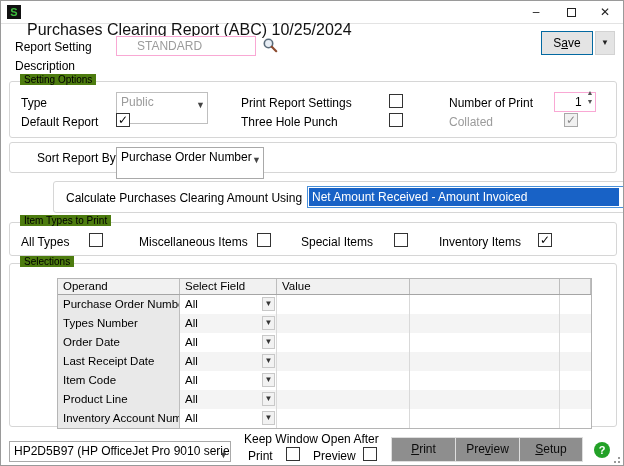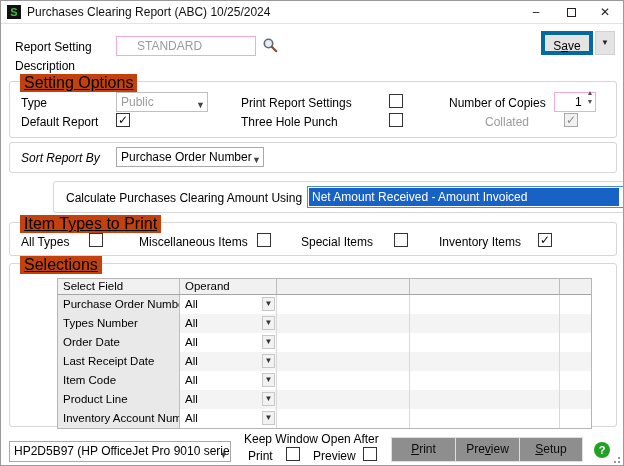--- a/index.html
+++ b/index.html
@@ -5,40 +5,40 @@
   * { margin:0; padding:0; box-sizing:border-box; }
   html,body { background:#cfcfcf; }
   body { font-family:"Liberation Sans","DejaVu Sans",sans-serif; }
   #win {
     position:relative; width:624px; height:466px; background:#ffffff;
     border:1px solid #9a9a9a; overflow:hidden; font-size:12px; color:#000;
   }
   
   .titlebar { position:absolute; left:0; top:0; width:100%; height:23px; background:#ffffff; border-bottom:1px solid #e3e3e3; }
   .app-icon { position:absolute; left:6px; top:4px; width:14px; height:14px; background:#111; color:#3dbd3d; font-weight:bold; font-size:11px; line-height:14px; text-align:center; }
-  .title-text { position:absolute; left:26px; top:4px; font-size:12px; color:#111; white-space:nowrap; }
+  .title-text { position:absolute; left:26px; top:20px; font-size:16px; color:#111; white-space:nowrap; }
   .win-btn { position:absolute; top:0; width:34px; height:23px; text-align:center; line-height:23px; font-size:12px; color:#222; }
   .btn-min { right:70px; } .btn-max { right:35px; } .btn-close { right:1px; }
   .max-glyph { display:inline-block; width:9px; height:9px; border:1px solid #222; vertical-align:middle; }
   
   .lbl { position:absolute; white-space:nowrap; font-size:12px; color:#000; }
   .lbl.dis { color:#9b9b9b; }
   .field { position:absolute; height:20px; border:1px solid #f9a8d4; background:#fff; font-size:12px; line-height:18px; padding:0 20px; white-space:nowrap; overflow:hidden; }
   .field.dis { color:#9b9b9b; }
-  .combo { position:absolute; height:20px; border:1px solid #a9a9a9; background:#fff; font-size:12px; line-height:18px; padding:0 16px 0 4px; white-space:nowrap; overflow:hidden; }
+  .combo { position:absolute; height:32px; border:1px solid #a9a9a9; background:#fff; font-size:12px; line-height:18px; padding:0 16px 0 4px; white-space:nowrap; overflow:hidden; }
   .combo .arr, .field .arr { position:absolute; right:2px; top:3px; font-size:9px; color:#444; }
   .combo.dis { color:#9b9b9b; border-color:#bfbfbf; }
   .cb { position:absolute; width:14px; height:14px; border:1px solid #333; background:#fff; font-size:12px; line-height:13px; text-align:center; color:#000; }
   .cb.checked::after { content:"\2713"; font-weight:bold; }
   .cb.dis { border-color:#a8a8a8; background:#f1f1f1; color:#8a8a8a; }
   .groupbox { position:absolute; border:1px solid #d6d6d6; border-radius:3px; }
-  .grouptitle { position:absolute; top:-8px; left:10px; background:#c2410c; padding:0 4px; font-size:16px; white-space:nowrap;text-decoration:underline; }
+  .grouptitle { position:absolute; top:-8px; left:10px; background:#4d7c0f; padding:0 4px; font-size:10px; white-space:nowrap; }
   .mn { text-decoration:underline; }
   
-  .save-btn { position:absolute; left:540px; top:30px; width:52px; height:24px; background:#e4e4e4; border:4px solid #0369a1; text-align:center; line-height:22px; font-size:12px; }
+  .save-btn { position:absolute; left:540px; top:30px; width:52px; height:24px; background:#e4e4e4; border:1px solid #0369a1; text-align:center; line-height:22px; font-size:12px; }
   .save-arrow { position:absolute; left:594px; top:30px; width:20px; height:24px; background:#e4e4e4; border:1px solid #d2d2d2; text-align:center; line-height:22px; font-size:8px; color:#222; }
   
   .lookup { position:absolute; left:261px; top:36px; width:16px; height:16px; }
   .help { position:absolute; left:593px; top:441px; width:16px; height:16px; border-radius:50%; background:#23a127; color:#fff; font-weight:bold; font-size:11px; text-align:center; line-height:16px; }
   
   .spin { position:absolute; left:583px; top:87px; width:12px; height:20px; font-size:7px; color:#555; line-height:9px; text-align:center; }
   
   .sel-table { position:absolute; left:47px; top:14px; width:535px; border:1px solid #b5b5b5; background:#fff; }
   .trow { display:grid; grid-template-columns:122px 97px 133px 150px 1fr; height:19px; }
   .trow.head { height:16px; background:#f1f1f1; border-bottom:1px solid #a5a5a5; }
@@ -89,33 +89,33 @@
 
   <div class="lbl" style="left:14px;top:58px;">Description</div>
 
   <div class="groupbox" style="left:8px;top:80px;width:608px;height:57px;">
     <div class="grouptitle">Setting Options</div>
   </div>
   <div class="lbl" style="left:20px;top:95px;">Type</div>
   <div class="combo dis" style="left:115px;top:91px;width:92px;"><span>Public</span><span class="arr">▼</span></div>
   <div class="lbl" style="left:240px;top:95px;">Print Report Settings</div>
   <div class="cb" style="left:388px;top:93px;"></div>
-  <div class="lbl" style="left:448px;top:95px;">Number of Copies</div>
+  <div class="lbl" style="left:448px;top:95px;">Number of Print</div>
   <div class="field" style="left:553px;top:91px;width:28px;text-align:right;">1</div>
   <div class="spin">▲<br>▼</div>
 
   <div class="lbl" style="left:20px;top:114px;">Default Report</div>
   <div class="cb checked" style="left:115px;top:112px;"></div>
   <div class="lbl" style="left:240px;top:114px;">Three Hole Punch</div>
   <div class="cb" style="left:388px;top:112px;"></div>
-  <div class="lbl dis" style="left:448px;top:114px;margin-left:36px;">Collated</div>
+  <div class="lbl dis" style="left:448px;top:114px;">Collated</div>
   <div class="cb dis checked" style="left:563px;top:112px;"></div>
 
   <div class="groupbox" style="left:8px;top:141px;width:608px;height:31px;"></div>
-  <div class="lbl" style="left:20px;top:150px;font-style:italic;">Sort Report By</div>
+  <div class="lbl" style="left:36px;top:150px;">Sort Report By</div>
   <div class="combo" style="left:115px;top:146px;width:148px;"><span>Purchase Order Number</span><span class="arr">▼</span></div>
 
   <div class="groupbox" style="left:8px;top:180px;width:608px;height:32px;margin-left:44px;">
     <div class="lbl" style="left:12px;top:9px;">Calculate Purchases Clearing Amount Using</div>
     <div class="calc-combo">
       <div class="calc-sel">Net Amount Received - Amount Invoiced</div>
       <span class="calc-arr">▼</span>
     </div>
   </div>
 
@@ -128,22 +128,23 @@
   <div class="cb" style="left:256px;top:232px;"></div>
   <div class="lbl" style="left:300px;top:234px;">Special Items</div>
   <div class="cb" style="left:393px;top:232px;"></div>
   <div class="lbl" style="left:438px;top:234px;">Inventory Items</div>
   <div class="cb checked" style="left:537px;top:232px;"></div>
 
   <div class="groupbox" style="left:8px;top:262px;width:608px;height:164px;">
     <div class="grouptitle">Selections</div>
     <div class="sel-table">
       <div class="trow head">
+        <div class="tcell">Operand</div>
         <div class="tcell">Select Field</div>
-        <div class="tcell">Operand</div>
+        <div class="tcell">Value</div>
         <div class="tcell"></div>
         <div class="tcell"></div>
       </div>
       <div class="trow r">
         <div class="tcell fieldcol">Purchase Order Number</div>
         <div class="tcell"><span>All</span><span class="op-arr">▼</span></div>
         <div class="tcell"></div>
         <div class="tcell"></div>
         <div class="tcell"></div>
       </div>

